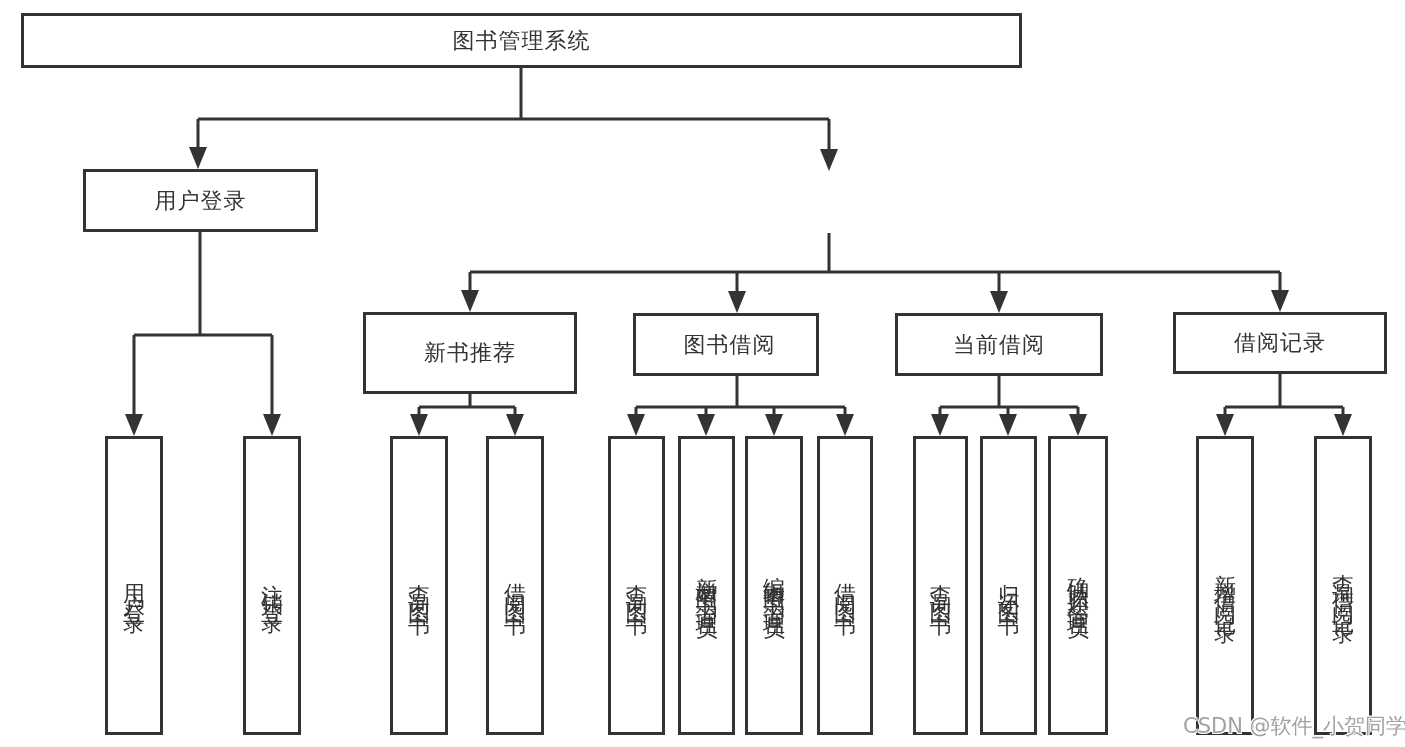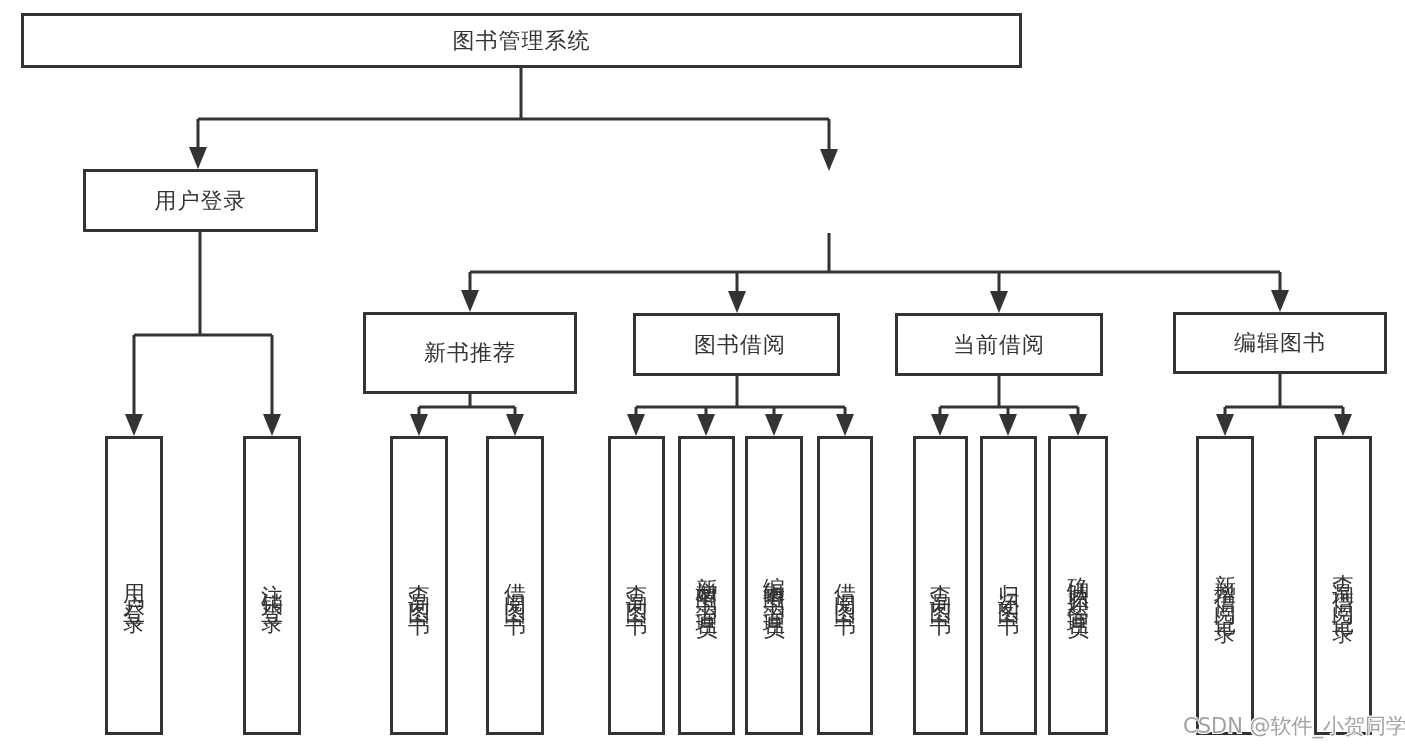--- a/index.html
+++ b/index.html
@@ -12,21 +12,21 @@
         display:flex;align-items:center;justify-content:center;font-size:22px;letter-spacing:1px;}
   .leaf{position:absolute;box-sizing:border-box;border:3px solid #333333;background:#ffffff;
         top:436px;height:299px;display:flex;align-items:center;justify-content:center;}
   .vtext{writing-mode:vertical-lr;text-orientation:mixed;font-size:22px;line-height:1;letter-spacing:10px;}
   .vtext.long{letter-spacing:6px;}
   
   #n-root{left:21px;top:13px;width:1001px;height:55px;}
   #n-user-login{left:83px;top:169px;width:235px;height:63px;}
   #n-book-mgmt{left:712px;top:171px;width:235px;height:62px;}
   #n-new-books{left:363px;top:312px;width:214px;height:82px;}
-  #n-book-borrow{left:633px;top:313px;width:207px;height:63px;padding-left:7px;}
+  #n-book-borrow{left:633px;top:313px;width:186px;height:63px;padding-left:7px;}
   #n-current-borrow{left:895px;top:313px;width:208px;height:63px;}
   #n-borrow-records{left:1173px;top:312px;width:214px;height:62px;}
   
   #n-l0{left:105px;width:58px;}
   #n-l1{left:243px;width:58px;}
   #n-l2{left:390px;width:58px;}
   #n-l3{left:486px;width:58px;}
   #n-l4{left:608px;width:57px;}
   #n-l5{left:678px;width:57px;}
   #n-l6{left:745px;width:58px;}
@@ -85,21 +85,21 @@
   <div class="node" id="n-new-books">
     <span>新书推荐</span>
   </div>
   <div class="node" id="n-book-borrow">
     <span>图书借阅</span>
   </div>
   <div class="node" id="n-current-borrow">
     <span>当前借阅</span>
   </div>
   <div class="node" id="n-borrow-records">
-    <span>编辑图书</span>
+    <span>借阅记录</span>
   </div>
 
   <div class="leaf" id="n-l0">
     <span class="vtext">用户登录</span>
   </div>
   <div class="leaf" id="n-l1">
     <span class="vtext">注销登录</span>
   </div>
 
   <div class="leaf" id="n-l2">

